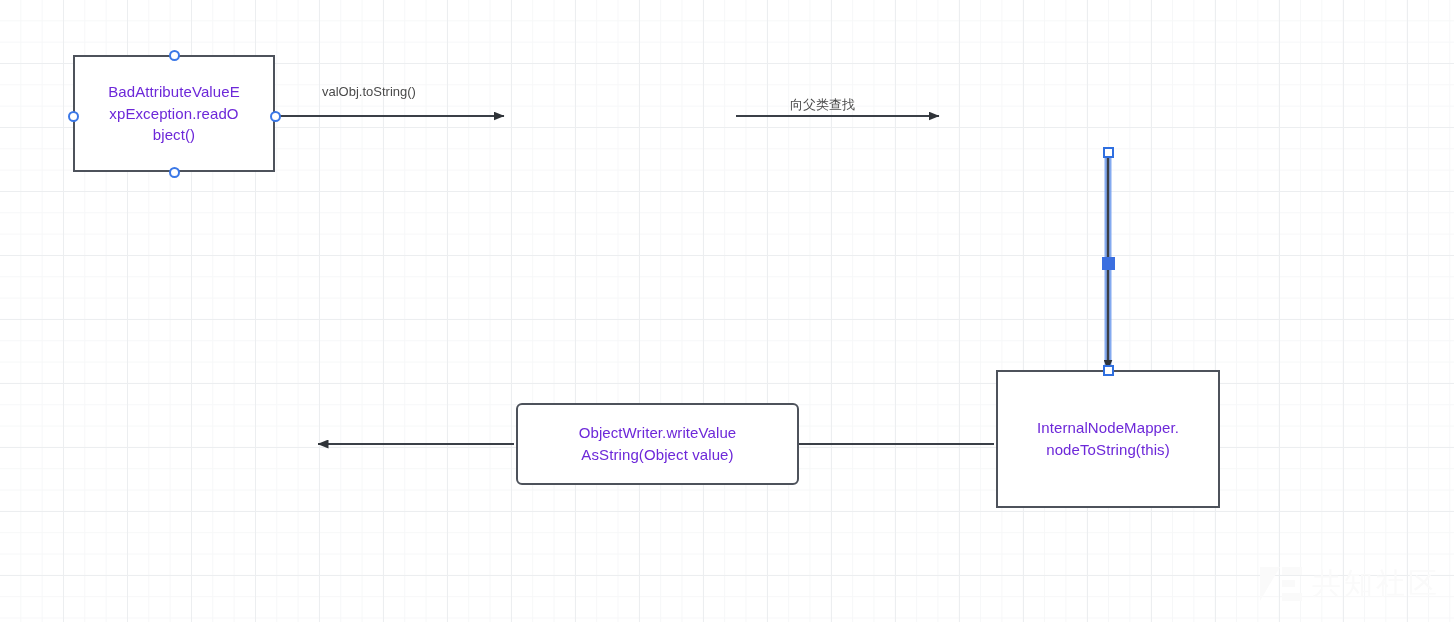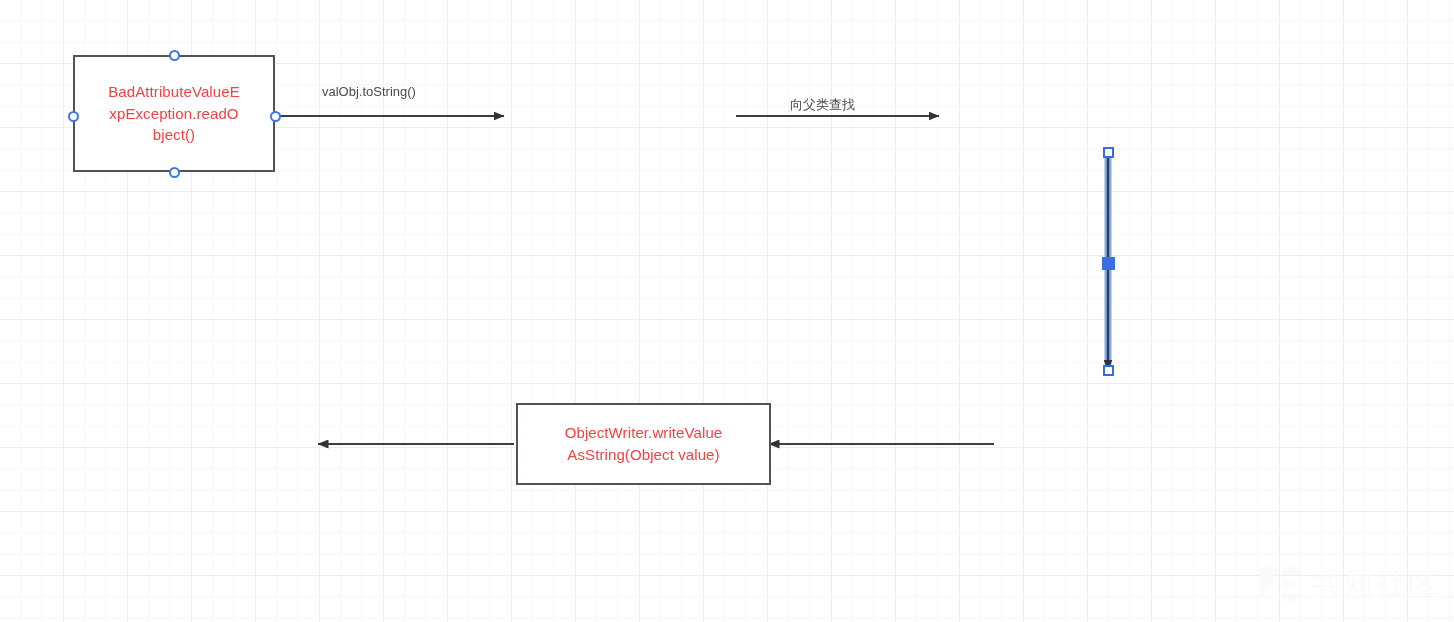--- a/index.html
+++ b/index.html
@@ -31,21 +31,21 @@
   }
   .node {
     position: absolute;
     box-sizing: border-box;
     background: #ffffff;
     border: 2px solid #4d525b;
     display: flex;
     align-items: center;
     justify-content: center;
     text-align: center;
-    color: #ef4444;
+    color: #6d28d9;
     font-size: 15px;
     line-height: 1.45;
     letter-spacing: 0.1px;
     padding: 2px 4px;
     z-index: 3;
   }
   .node-label {
     display: block;
     white-space: pre-line;
   }
@@ -161,22 +161,26 @@
   </svg>
 
   <div class="node" style="left:73px; top:55px; width:202px; height:117px;">
     <span class="node-label">BadAttributeValueE
 xpException.readO
 bject()</span>
   </div>
 
 
 
-
-  <div class="node" style="left:516px; top:403px; width:255px; height:82px;">
+  <div class="node" style="left:996px; top:370px; width:224px; height:138px;">
+    <span class="node-label">InternalNodeMapper.
+nodeToString(this)</span>
+  </div>
+
+  <div class="node" style="left:516px; top:403px; width:283px; height:82px;border-radius:6px;">
     <span class="node-label">ObjectWriter.writeValue
 AsString(Object value)</span>
   </div>
 
 
   <div class="edge-label" style="left:322px; top:84px;">valObj.toString()</div>
 
   <div class="edge-label" style="left:790px; top:96px;">向父类查找</div>
 
   <div class="handle-circle" style="left:168.5px; top:49.5px;"></div>

